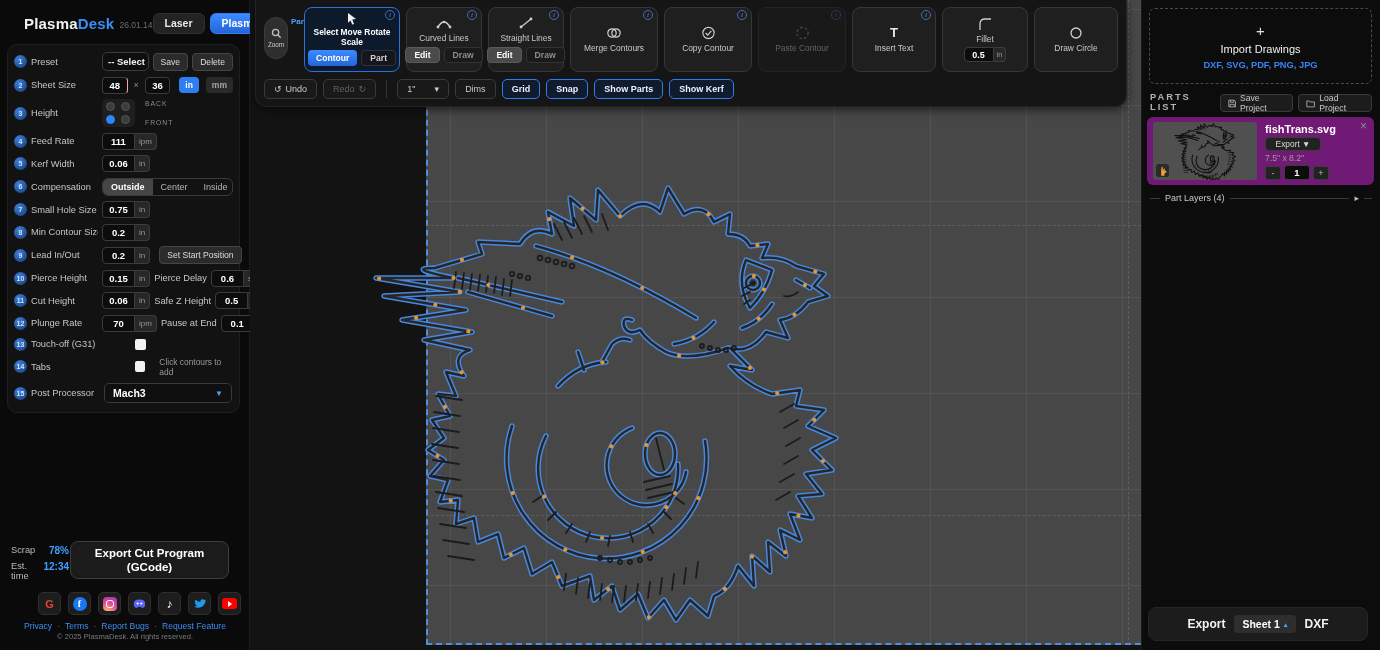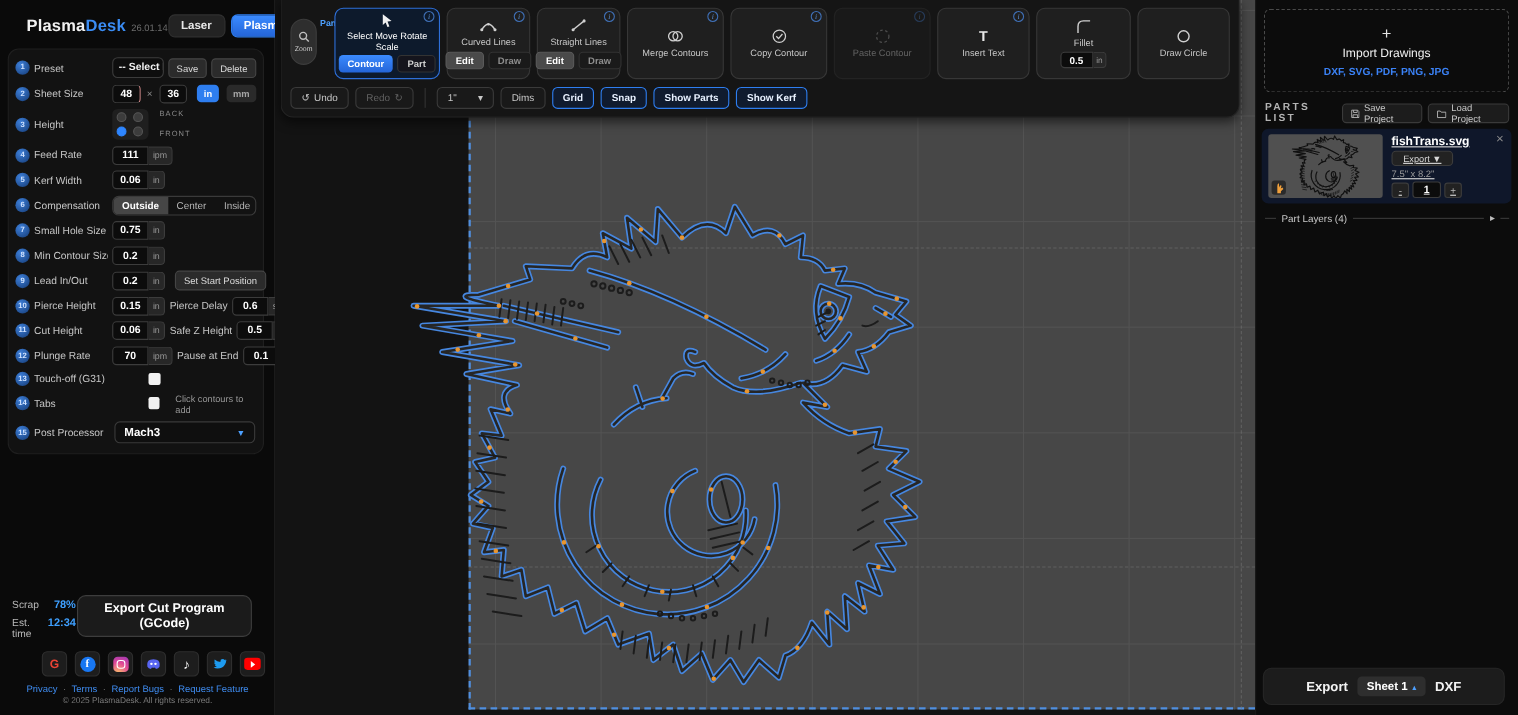--- a/index.html
+++ b/index.html
@@ -70,21 +70,21 @@
   #toolbar{position:absolute;left:5px;top:0;width:872px;background:#151515;border:1px solid #232323;border-top:none;border-radius:0 0 12px 12px;padding:7px 8px 7px 8px;box-shadow:0 3px 10px rgba(0,0,0,.55);}
   #tb-row1{display:flex;gap:6px;align-items:stretch;}
   #panzoom{width:34px;position:relative;display:flex;align-items:flex-start;padding-top:10px;}
   #pz-pill{width:24px;height:42px;background:#2e2e2e;border:1px solid #3c3c3c;border-radius:12px;display:flex;flex-direction:column;align-items:center;justify-content:center;gap:2px;}
   #pz-pill .zlbl{font-size:6.3px;color:#cfcfcf;}
   #pan-lbl{position:absolute;left:27px;top:10px;font-size:8px;color:#4da0ff;font-weight:bold;}
   .tool{position:relative;background:#1f1f1f;border:1px solid #373737;border-radius:8px;min-height:58px;display:flex;flex-direction:column;align-items:center;justify-content:center;gap:3px;padding:4px 5px 5px 5px;text-align:center;}
   .tool.active{background:#0d1a2c;border:1.5px solid #2e6fd8;}
   .tool.disabled{opacity:.42;}
   .tlabel{font-size:8.4px;color:#c9c9c9;line-height:1.15;}
-  .tool.active .tlabel{color:#fff;font-weight:normal;}
+  .tool.active .tlabel{color:#fff;font-weight:bold;}
   .info{position:absolute;top:2px;right:4px;width:10px;height:10px;border:1px solid #3f6fb5;border-radius:50%;color:#5b8fd6;font-size:7px;font-family:"Liberation Serif",serif;font-style:italic;display:flex;align-items:center;justify-content:center;}
   .mini-btns{display:flex;gap:4px;}
   .mbtn{height:16px;padding:0 8px;border-radius:4px;font-size:8.6px;font-weight:bold;display:flex;align-items:center;}
   .mbtn.blue{background:linear-gradient(#3b8bff,#2465d8);color:#fff;text-align:center;}
   .mbtn.darkb{background:#15151d;border:1px solid #333;color:#cfcfcf;}
   .mbtn.gray{background:#4a4a4a;border:1px solid #5a5a5a;color:#fff;}
   .mbtn.ghost{background:#1a1a1a;border:1px solid #333;color:#8d8d8d;}
   .ticon{height:16px;display:flex;align-items:center;justify-content:center;color:#cfcfcf;}
   .fgrp{display:flex;}
   .fin{width:30px;height:15px;background:#0c0c0c;border:1px solid #3c3c3c;border-radius:4px 0 0 4px;color:#fff;font-weight:bold;font-size:9px;display:flex;align-items:center;justify-content:center;}
@@ -98,21 +98,21 @@
   
   #right{position:absolute;left:1141px;top:0;width:239px;height:650px;background:#0c0c0c;border-left:1px solid #1b1b1b;}
   #import-box{position:absolute;left:7px;top:8px;width:223px;height:76px;border:1px dashed #4a4a4a;border-radius:6px;display:flex;flex-direction:column;align-items:center;justify-content:center;gap:5px;}
   #import-box .plus{font-size:15px;color:#e2e2e2;line-height:1;}
   #import-box .ttl{font-size:11px;color:#f0f0f0;}
   #import-box .fmts{font-size:9.3px;font-weight:bold;color:#3b82f6;}
   #plist-row{position:absolute;left:8px;top:92px;width:222px;display:flex;align-items:flex-end;}
   #plist-row .hd{font-size:9.3px;font-weight:bold;color:#b3b3b3;letter-spacing:2px;}
   #plist-row .pbtns{margin-left:auto;display:flex;gap:5px;}
   .pbtn{height:18px;border:1px solid #3a3a3a;background:#1c1c1c;border-radius:4px;color:#c9c9c9;font-size:8.6px;display:flex;align-items:center;gap:4px;padding:0 7px;}
-  #part-card{position:absolute;left:5px;top:117px;width:227px;height:68px;background:#0f172a;border-radius:6px;padding:5px 6px;display:flex;gap:8px;text-decoration:underline;}
+  #part-card{position:absolute;left:5px;top:117px;width:227px;height:68px;background:#701a75;border-radius:6px;padding:5px 6px;display:flex;gap:8px;}
   #thumb-wrap{position:relative;width:104px;height:58px;background:#505050;border-radius:3px;overflow:hidden;}
   #thumb-wrap svg{width:100%;height:100%;}
   #hand-badge{position:absolute;left:3px;bottom:3px;width:13px;height:13px;border-radius:3px;background:#2a2a2a;display:flex;align-items:center;justify-content:center;}
   #part-info{display:flex;flex-direction:column;gap:2px;padding-top:1px;}
   #part-name{font-size:11px;font-weight:bold;color:#fff;}
   #part-export{height:15px;width:56px;border:1px solid #3c3c3c;background:#222;border-radius:4px;color:#d8d8d8;font-size:8.4px;display:flex;align-items:center;justify-content:center;}
   #part-size{font-size:8.6px;color:#9b9b9b;}
   #stepper{display:flex;gap:3px;align-items:center;}
   .stp{width:16px;height:14px;background:#222;border:1px solid #3c3c3c;border-radius:3px;color:#bdbdbd;font-size:9px;display:flex;align-items:center;justify-content:center;}
   #qty{width:26px;height:15px;background:#0c0c0c;border:1px solid #3c3c3c;border-radius:3px;color:#fff;font-weight:bold;font-size:9.5px;display:flex;align-items:center;justify-content:center;}

